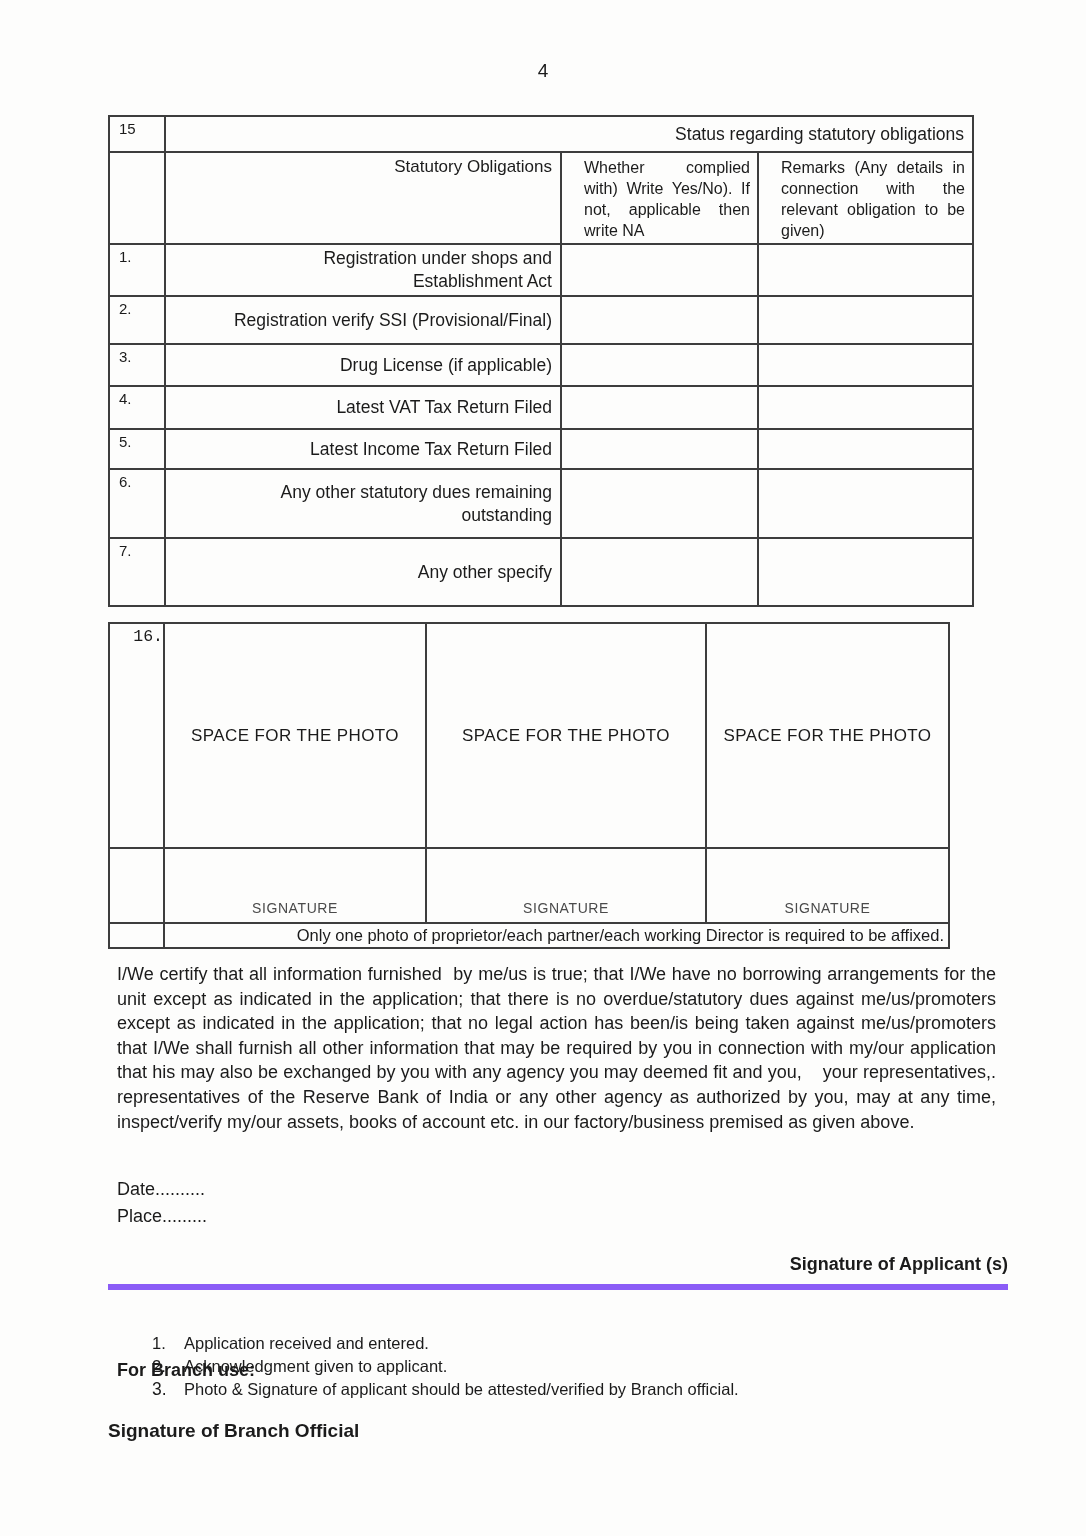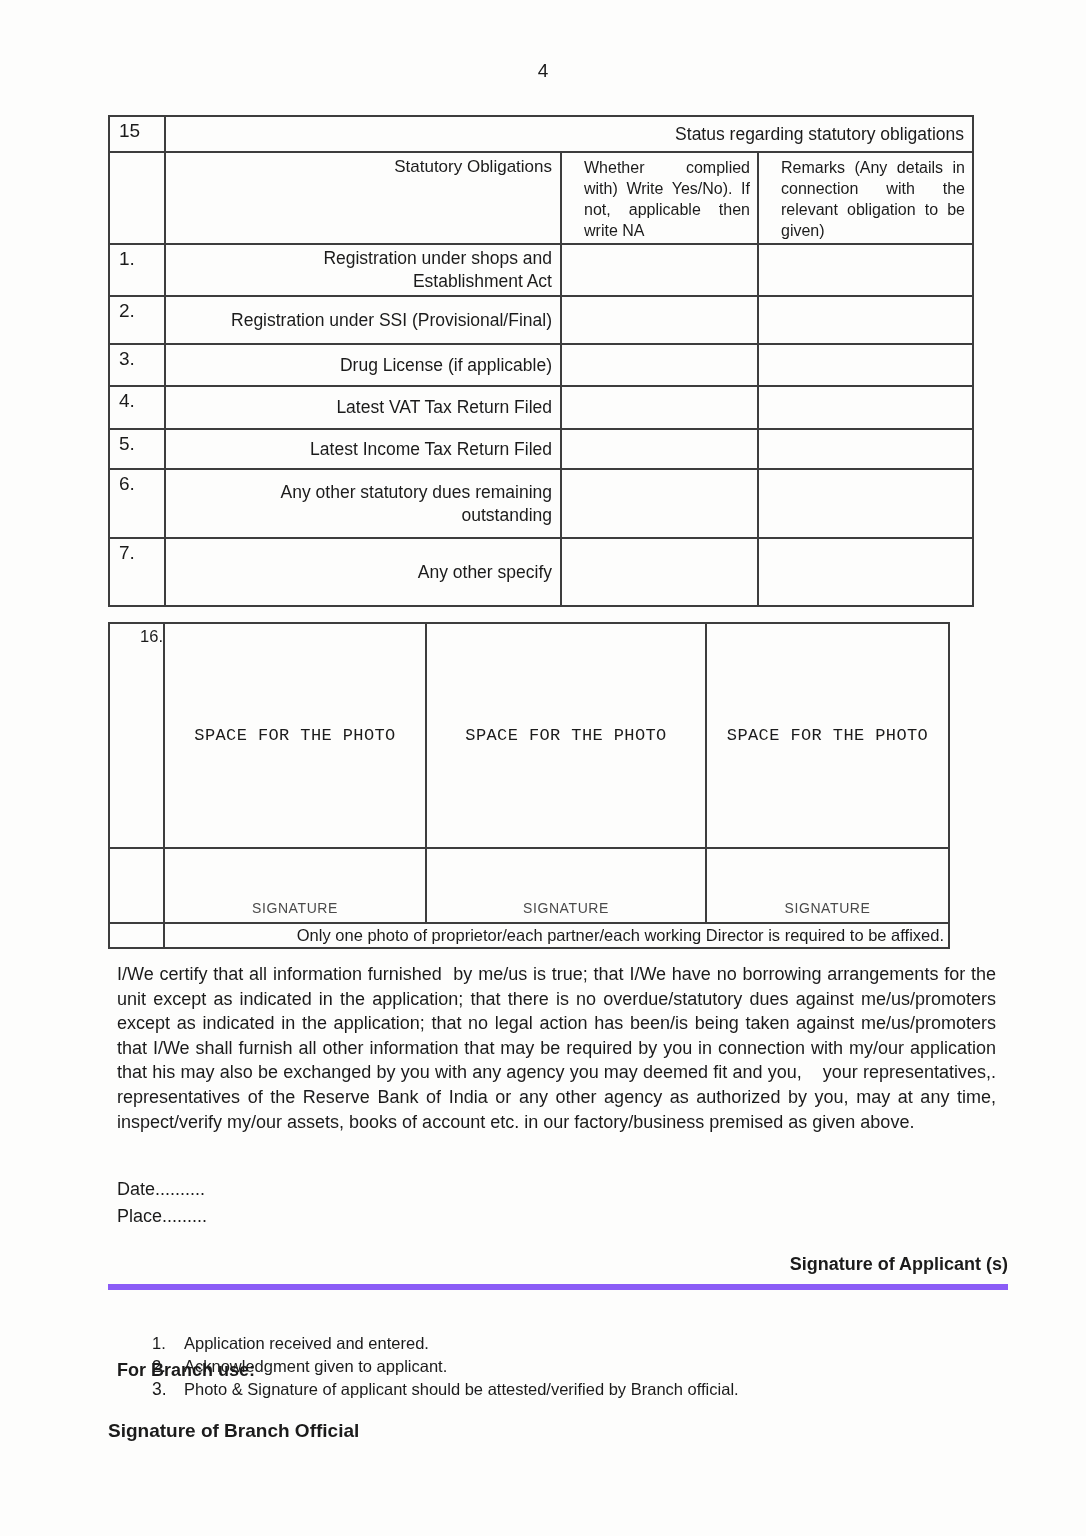--- a/index.html
+++ b/index.html
@@ -17,40 +17,40 @@
     text-align:center; font-size:19px;
   }
 
   table { border-collapse:collapse; table-layout:fixed; }
   td { border:2px solid #3d3d3d; overflow:hidden;text-align:right; }
 
   
   .obl-table { position:absolute; top:115px; left:108px; width:864px; }
   .obl-table td.num {
     vertical-align:top; text-align:left;
-    padding:3px 0 0 9px; font-size:19px;
+    padding:3px 0 0 9px; font-size:15px;
   }
   .obl-table td.label {
     vertical-align:middle; padding:2px 8px 2px 10px;
     font-size:17.5px; white-space:pre-line; line-height:23px;
   }
   .obl-table td.title-cell { vertical-align:middle; padding:2px 8px 2px 10px; font-size:17.5px; }
   .obl-table td.hdr-label { vertical-align:top; padding:4px 8px 2px 10px; font-size:17px; }
   .obl-table td.hdr-small {
     vertical-align:top; padding:4px 7px 2px 22px;
     font-size:16px; line-height:21px; text-align:justify;
   }
   .obl-table td.blank { background:transparent; }
 
   
   .photo-table { position:absolute; top:622px; left:108px; width:840px; }
-  .photo-table td.num { vertical-align:top; padding:3px 0 0 8px; font-size:16.5px; }
+  .photo-table td.num { vertical-align:top; padding:3px 0 0 8px; font-size:16.5px;font-family:Liberation Mono, monospace; }
   .photo-table td.photo-cell {
     vertical-align:middle; text-align:center;
-    font-size:17px; letter-spacing:0.4px;font-family:Liberation Mono, monospace;
+    font-size:17px; letter-spacing:0.4px;
   }
   .photo-table td.sig-cell {
     vertical-align:bottom; text-align:center;
     font-size:14px; color:#4a4a4a; letter-spacing:0.6px;
     padding-bottom:6px;
   }
   .photo-table td.note-cell {
     vertical-align:middle; padding:2px 4px 2px 12px; font-size:16.5px;
   }
 
@@ -116,21 +116,21 @@
     </tr>
     <tr style="height:50px">
       <td class="num">1.</td>
       <td class="label">Registration under shops and
 Establishment Act</td>
       <td class="blank"></td>
       <td class="blank"></td>
     </tr>
     <tr style="height:48px">
       <td class="num">2.</td>
-      <td class="label">Registration under SSI (Provisional/Final)</td>
+      <td class="label">Registration verify SSI (Provisional/Final)</td>
       <td class="blank"></td>
       <td class="blank"></td>
     </tr>
     <tr style="height:42px">
       <td class="num">3.</td>
       <td class="label">Drug License (if applicable)</td>
       <td class="blank"></td>
       <td class="blank"></td>
     </tr>
     <tr style="height:43px">

